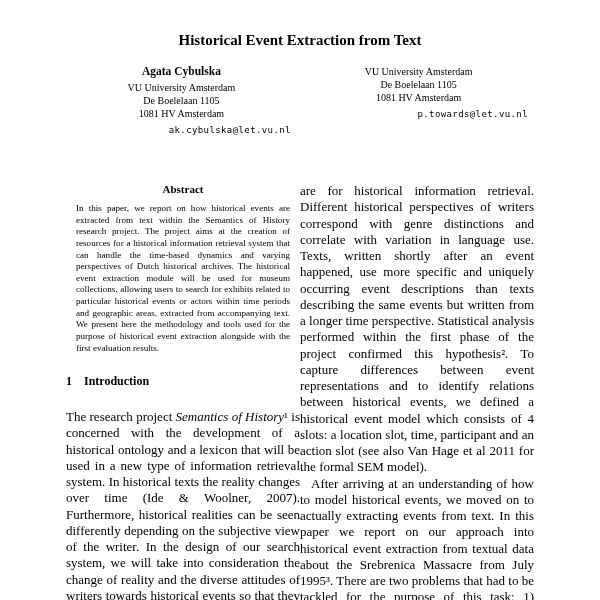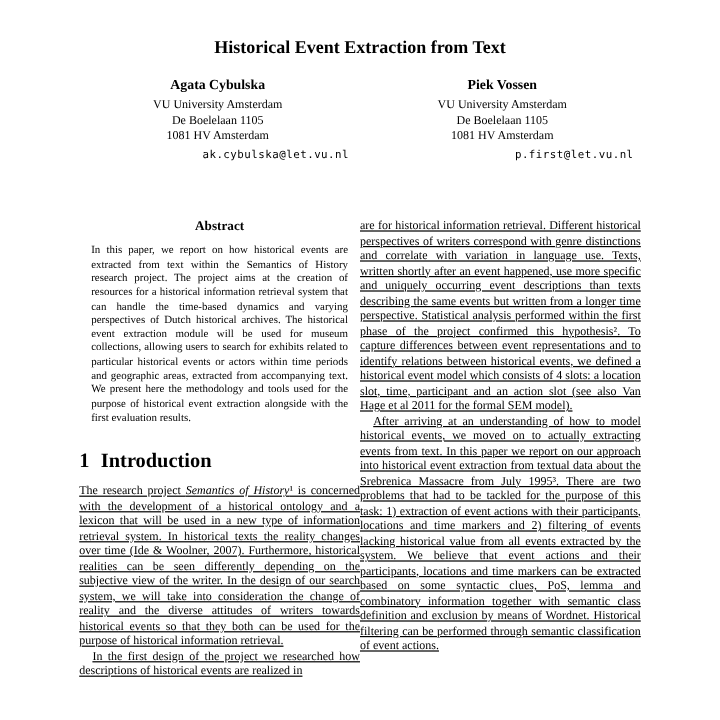--- a/index.html
+++ b/index.html
@@ -67,33 +67,32 @@
     margin-bottom: 8px;
   }
   .abstract-text {
     font-size: 9.1px;
     line-height: 1.28;
     text-align: justify;
     margin: 0;
   }
   .section-heading {
     font-weight: bold;
-    font-size: 17px;
-    margin: 20px 0 10px 0;
+    font-size: 12px;
+    margin: 20px 0 20px 0;
   }
   .section-heading .sec-num {
     display: inline-block;
     width: 18px;
   }
   .body-par {
-    font-size: 10px;
+    font-size: 13px;
     line-height: 1.25;
     text-align: justify;
     margin: 0;
-    text-decoration: underline;
   }
   .indent {
     text-indent: 11px;
   }
   .italic {
     font-style: italic;
   }
 </style>
 </head>
 <body>
@@ -104,25 +103,24 @@
 
   <div class="authors">
     <div class="author">
       <div class="author-name">Agata Cybulska</div>
       <div class="aff-line">VU University Amsterdam</div>
       <div class="aff-line">De Boelelaan 1105</div>
       <div class="aff-line">1081 HV Amsterdam</div>
       <div class="email">ak.cybulska@let.vu.nl</div>
     </div>
     <div class="author">
-      <div class="author-name">Piek Vossen</div>
       <div class="aff-line">VU University Amsterdam</div>
       <div class="aff-line">De Boelelaan 1105</div>
       <div class="aff-line">1081 HV Amsterdam</div>
-      <div class="email">p.first@let.vu.nl</div>
+      <div class="email">p.towards@let.vu.nl</div>
     </div>
   </div>
 
   <div class="columns">
 
     <div class="col">
       <div class="abstract-block">
         <div class="abstract-heading">Abstract</div>
         <p class="abstract-text">In this paper, we report on how historical events are extracted from text within the Semantics of History research project. The project aims at the creation of resources for a historical information retrieval system that can handle the time-based dynamics and varying perspectives of Dutch historical archives. The historical event extraction module will be used for museum collections, allowing users to search for exhibits related to particular historical events or actors within time periods and geographic areas, extracted from accompanying text. We present here the methodology and tools used for the purpose of historical event extraction alongside with the first evaluation results.</p>
       </div>

